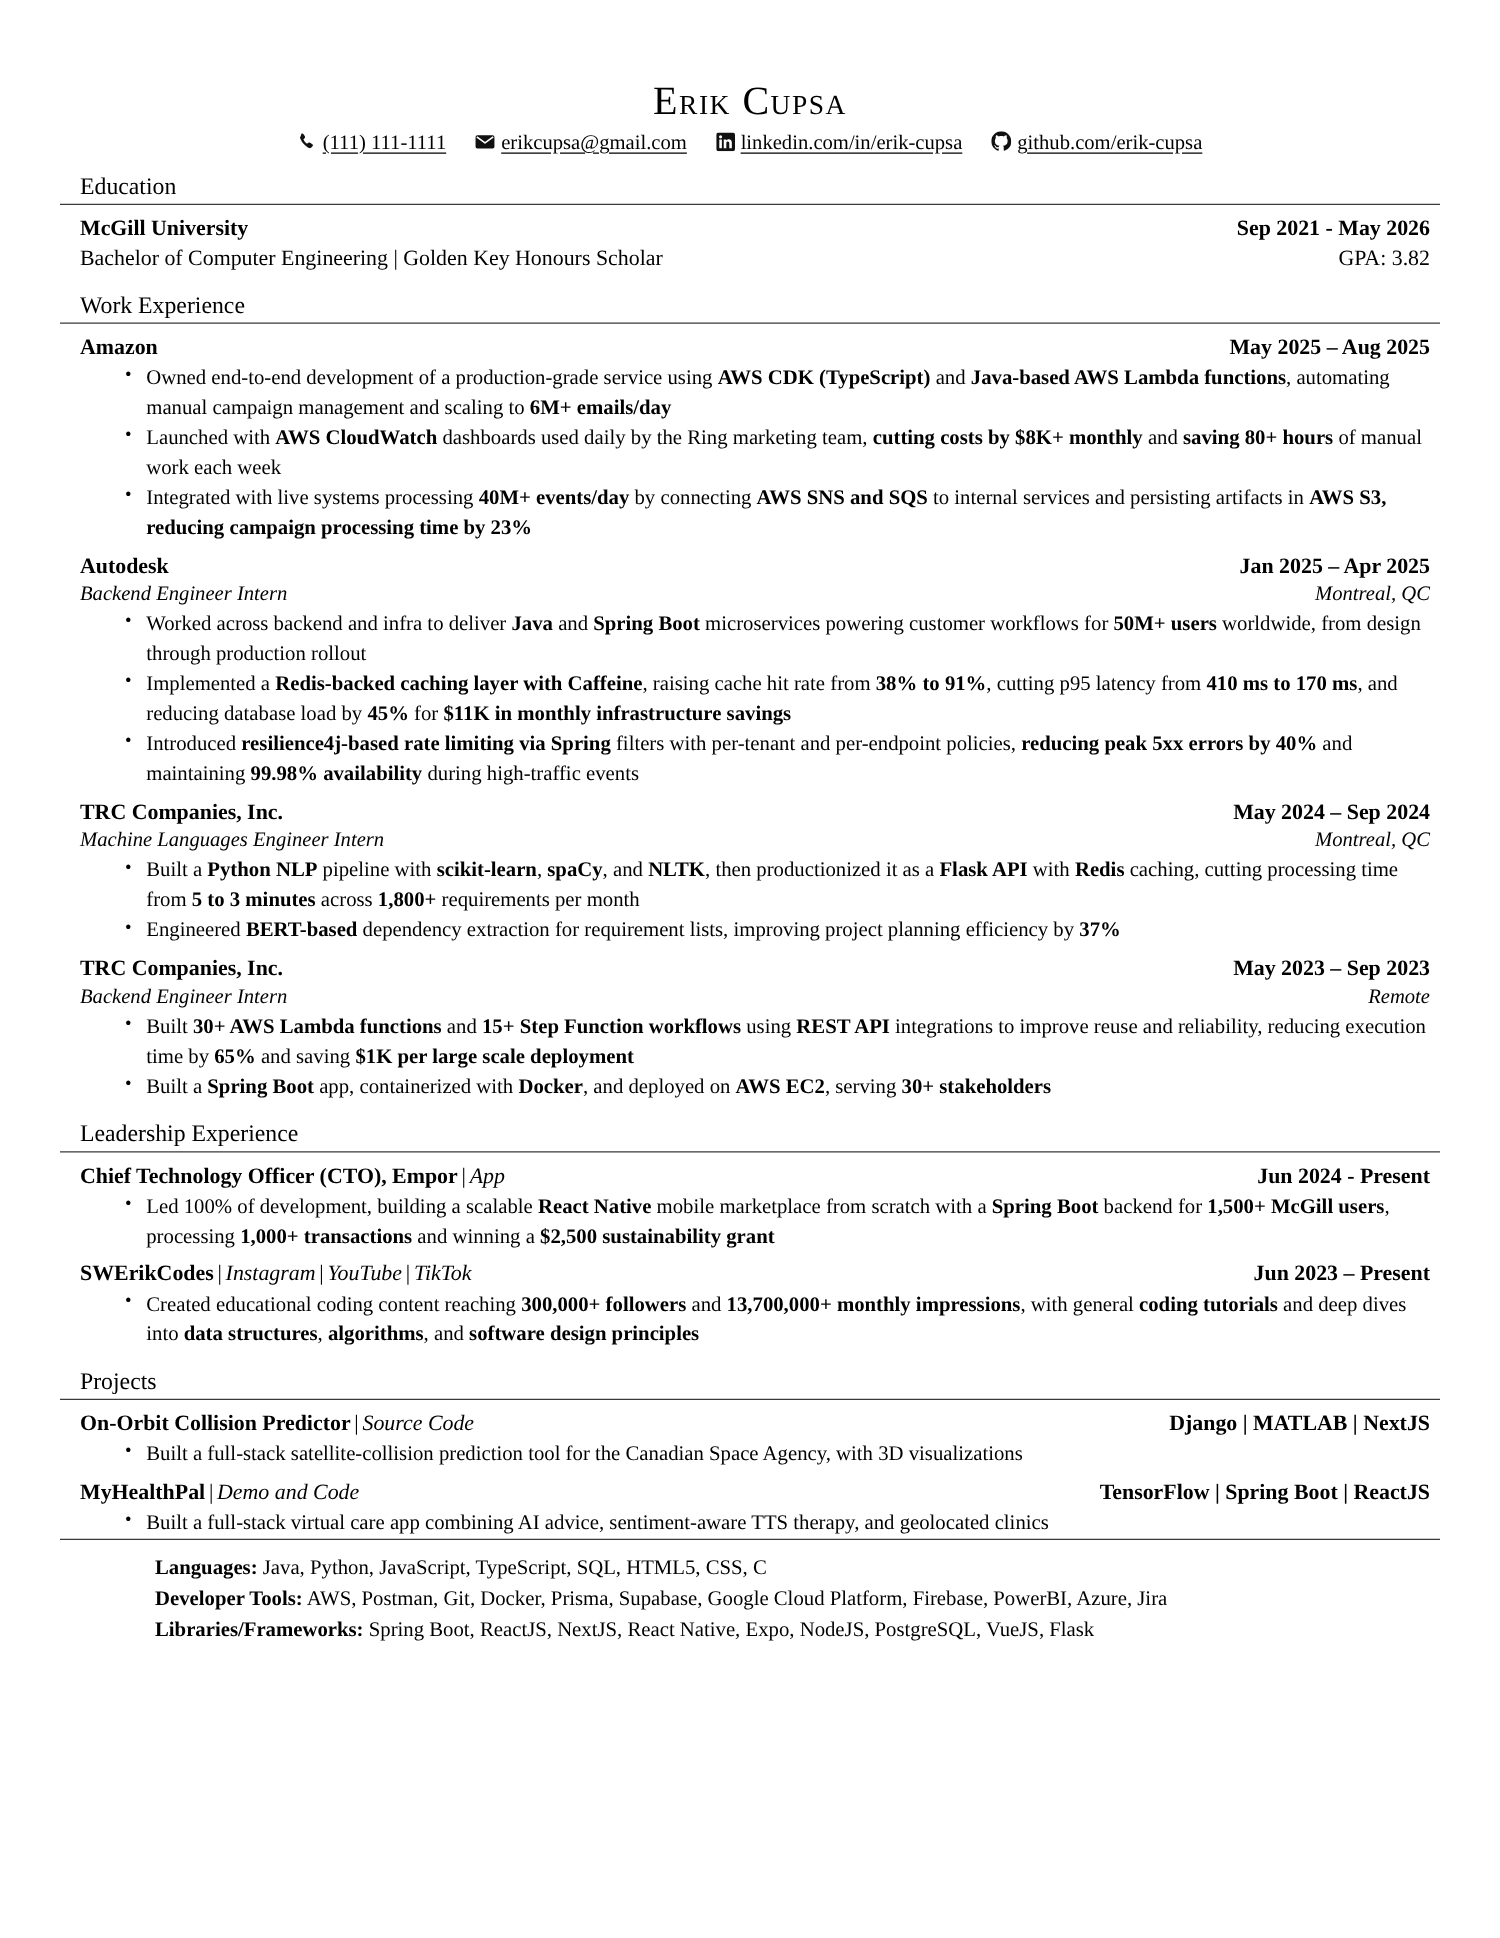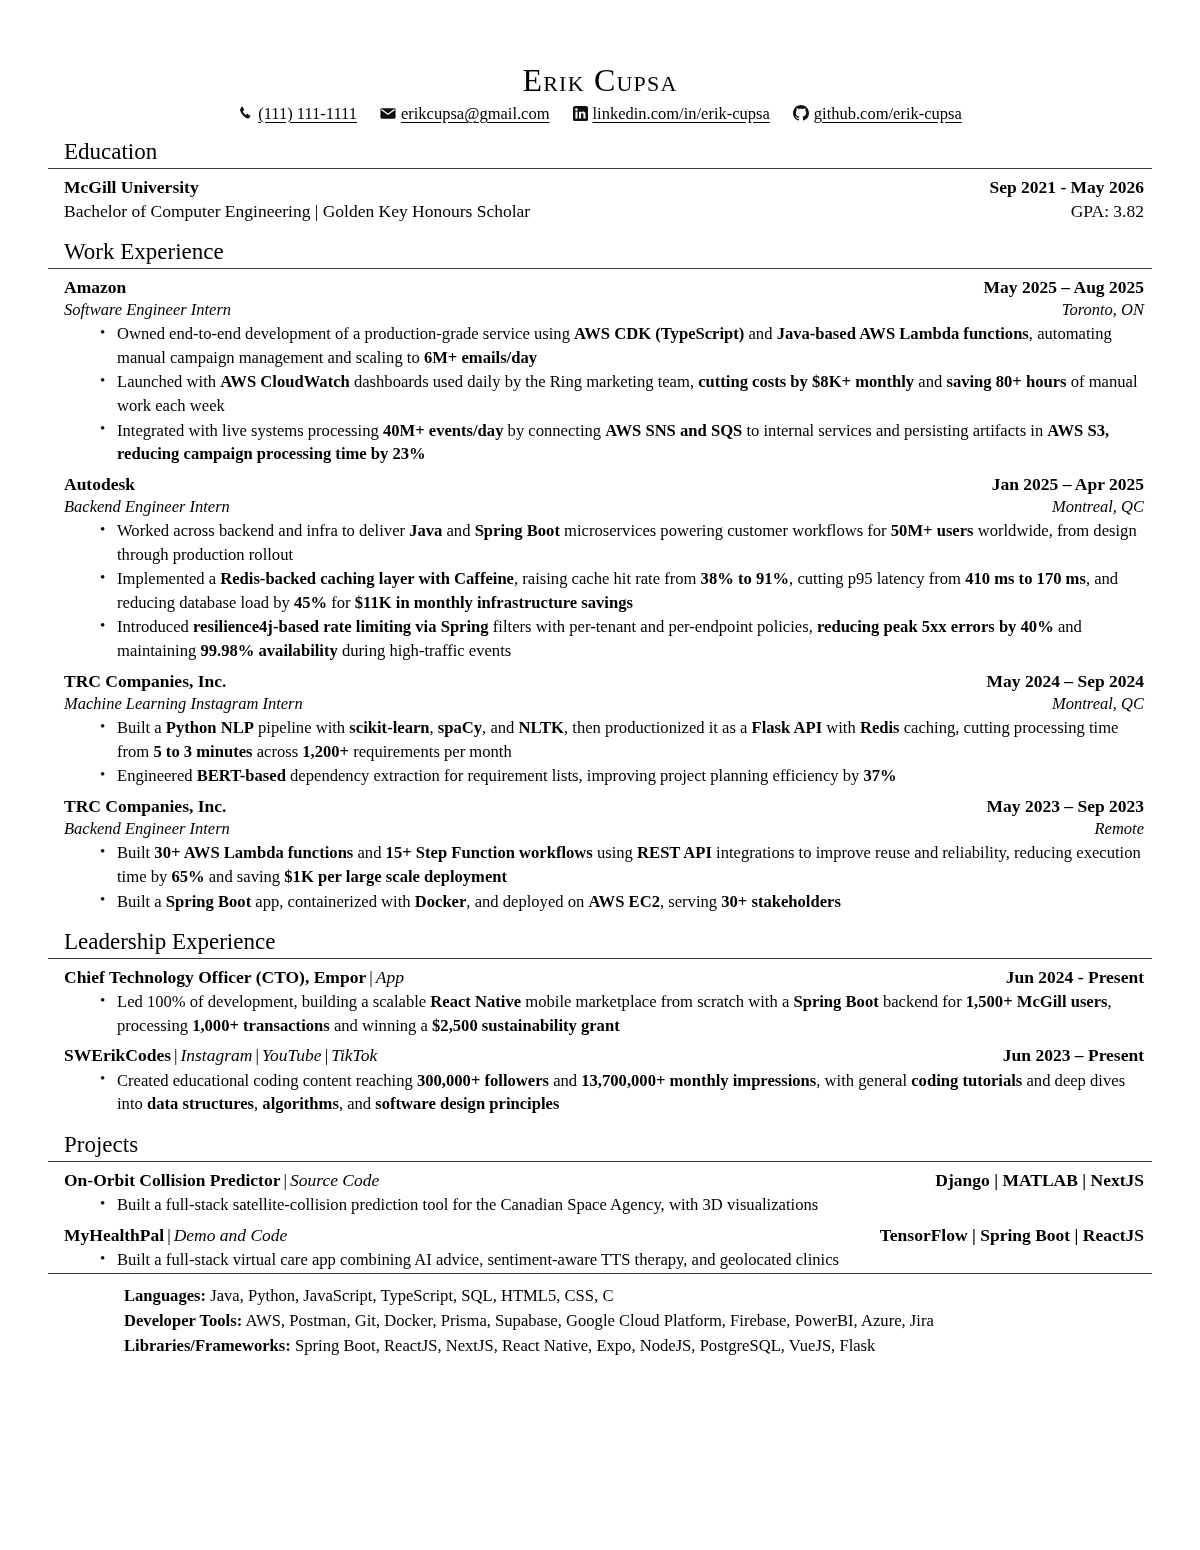--- a/index.html
+++ b/index.html
@@ -34,21 +34,21 @@
     white-space: nowrap;
   }
   .contact .item { display: inline-flex; align-items: center; gap: 5px; }
   .contact .txt { text-decoration: underline; text-underline-offset: 3px; }
   .contact .gap { display: inline-block; width: 9px; }
   .ic { display: inline-flex; align-items: center; justify-content: center; }
   .ic svg { display: block; }
 
   
   .sec-head {
-    font-size: 23px;
+    font-size: 19px;
     margin: 15px 0 0 16px;
     line-height: 1.25;
     font-weight: normal;
     font-family: Liberation Serif, serif;
   }
   .sec-rule {
     border: 0;
     border-top: 1.1px solid #3a3a3a;
     margin: 1px 0 7px 0;
   }
@@ -166,24 +166,20 @@
 
   <div>
     <div class="sec-head">Work Experience</div>
     <hr class="sec-rule">
     <div id="work-list">
         <div class="entry">
           <div class="row">
             <span class="left b">Amazon</span>
             <span class="right b">May 2025 – Aug 2025</span>
           </div>
-          <div class="row sub">
-            <span class="left">Software Engineer Intern</span>
-            <span class="right">Toronto, ON</span>
-          </div>
           <ul class="bullets">
             <li>Owned end-to-end development of a production-grade service using <b>AWS CDK (TypeScript)</b> and <b>Java-based AWS Lambda functions</b>, automating manual campaign management and scaling to <b>6M+ emails/day</b></li>
             <li>Launched with <b>AWS CloudWatch</b> dashboards used daily by the Ring marketing team, <b>cutting costs by $8K+ monthly</b> and <b>saving 80+ hours</b> of manual work each week</li>
             <li>Integrated with live systems processing <b>40M+ events/day</b> by connecting <b>AWS SNS and SQS</b> to internal services and persisting artifacts in <b>AWS S3, reducing campaign processing time by 23%</b></li>
           </ul>
         </div>
         <div class="entry">
           <div class="row">
             <span class="left b">Autodesk</span>
             <span class="right b">Jan 2025 – Apr 2025</span>
@@ -197,25 +193,25 @@
             <li>Implemented a <b>Redis-backed caching layer with Caffeine</b>, raising cache hit rate from <b>38% to 91%</b>, cutting p95 latency from <b>410 ms to 170 ms</b>, and reducing database load by <b>45%</b> for <b>$11K in monthly infrastructure savings</b></li>
             <li>Introduced <b>resilience4j-based rate limiting via Spring</b> filters with per-tenant and per-endpoint policies, <b>reducing peak 5xx errors by 40%</b> and maintaining <b>99.98% availability</b> during high-traffic events</li>
           </ul>
         </div>
         <div class="entry">
           <div class="row">
             <span class="left b">TRC Companies, Inc.</span>
             <span class="right b">May 2024 – Sep 2024</span>
           </div>
           <div class="row sub">
-            <span class="left">Machine Learning Instagram Intern</span>
+            <span class="left">Machine Languages Engineer Intern</span>
             <span class="right">Montreal, QC</span>
           </div>
           <ul class="bullets">
-            <li>Built a <b>Python NLP</b> pipeline with <b>scikit-learn</b>, <b>spaCy</b>, and <b>NLTK</b>, then productionized it as a <b>Flask API</b> with <b>Redis</b> caching, cutting processing time from <b>5 to 3 minutes</b> across <b>1,200+</b> requirements per month</li>
+            <li>Built a <b>Python NLP</b> pipeline with <b>scikit-learn</b>, <b>spaCy</b>, and <b>NLTK</b>, then productionized it as a <b>Flask API</b> with <b>Redis</b> caching, cutting processing time from <b>5 to 3 minutes</b> across <b>1,800+</b> requirements per month</li>
             <li>Engineered <b>BERT-based</b> dependency extraction for requirement lists, improving project planning efficiency by <b>37%</b></li>
           </ul>
         </div>
         <div class="entry">
           <div class="row">
             <span class="left b">TRC Companies, Inc.</span>
             <span class="right b">May 2023 – Sep 2023</span>
           </div>
           <div class="row sub">
             <span class="left">Backend Engineer Intern</span>

